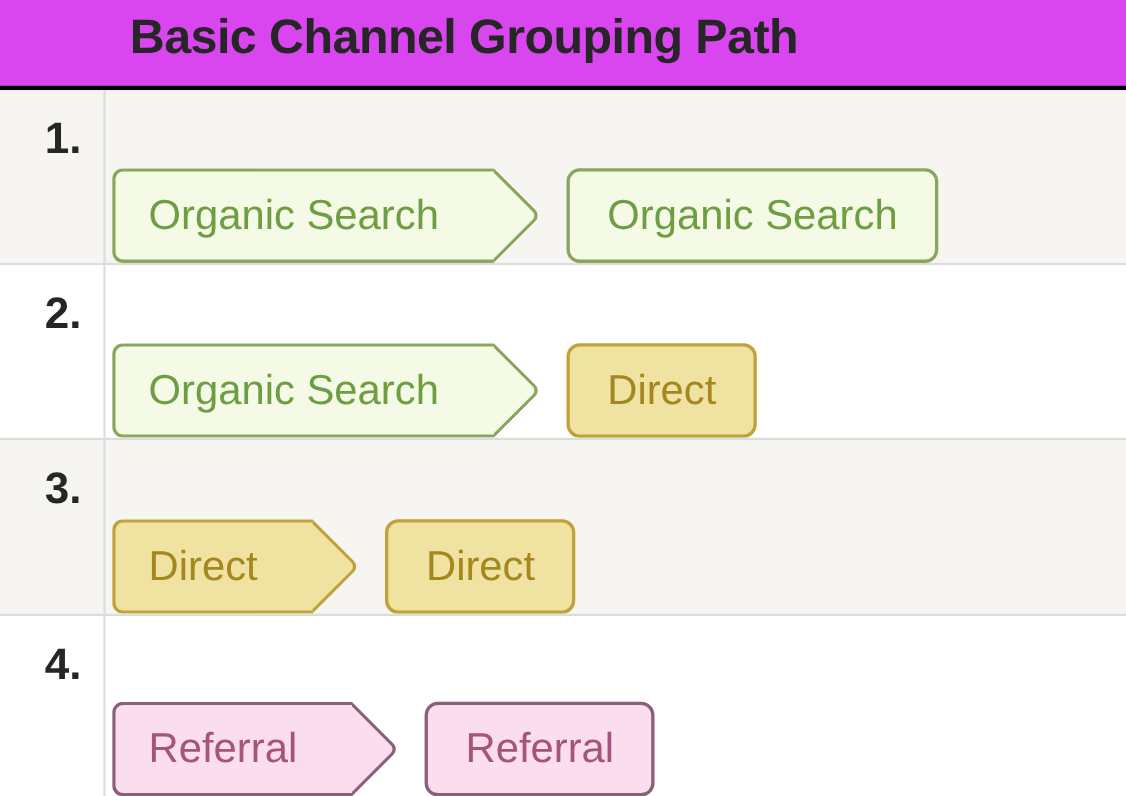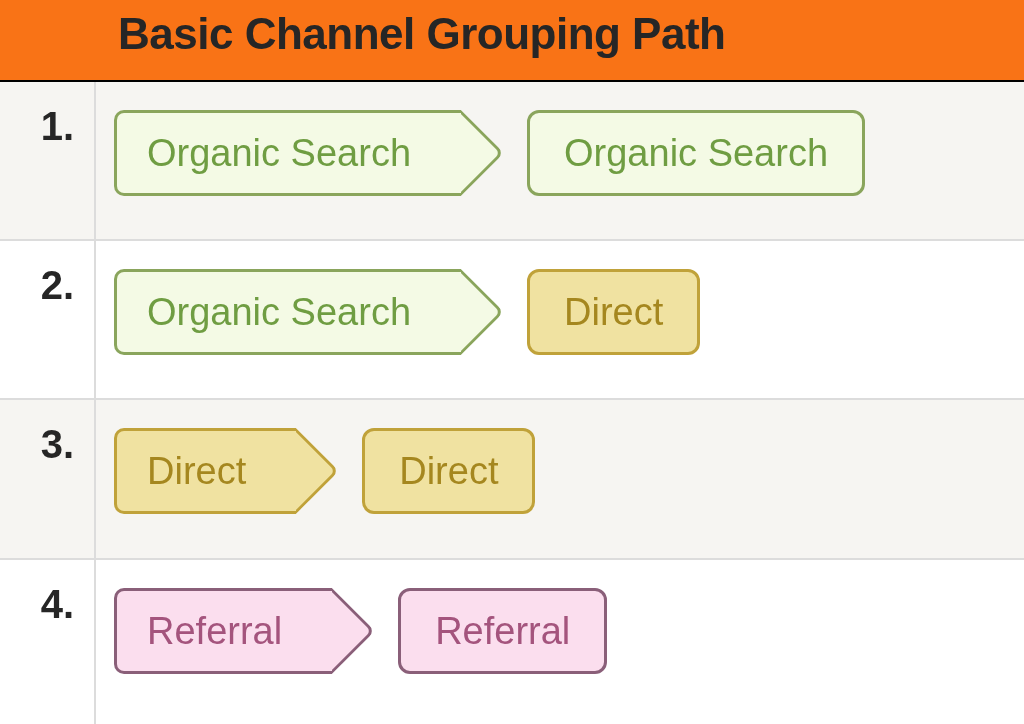--- a/index.html
+++ b/index.html
@@ -16,22 +16,22 @@
     display: flex;
     flex-direction: column;
     background: #ffffff;
   }
 
   
   .header-row {
     height: 82px;
     flex: 0 0 82px;
     display: flex;
-    background: #f97316;
-    border-bottom: 2px solid #000000;
+    background: #d946ef;
+    border-bottom: 4px solid #000000;
   }
   .header-num-spacer { width: 96px; flex: 0 0 96px; }
   .header-title {
     padding: 9px 0 0 22px;
     font-size: 44px;
     font-weight: bold;
     letter-spacing: -0.5px;
     color: #262626;
     white-space: nowrap;
   }
@@ -53,23 +53,23 @@
     border-right: 2px solid #dcdcdc;
     text-align: right;
     padding: 22px 20px 0 0;
     font-size: 40px;
     font-weight: bold;
     color: #262626;
   }
 
   .path-cell {
     flex: 1 1 auto;
-    padding: 28px 0 0 18px;
+    padding: 28px 0 0 6px;
     display: flex;
-    align-items: flex-start;
+    align-items: flex-end;
     overflow: hidden;
   }
 
   
   .chip {
     height: 86px;
     font-size: 38px;
     white-space: nowrap;
     --chip-bg: #eee;
     --chip-border: #999;

